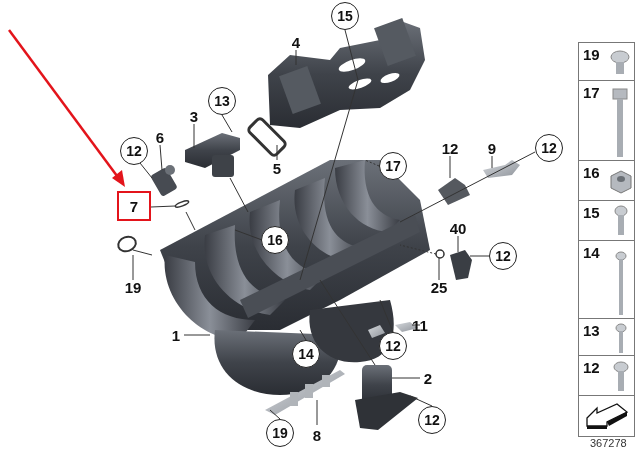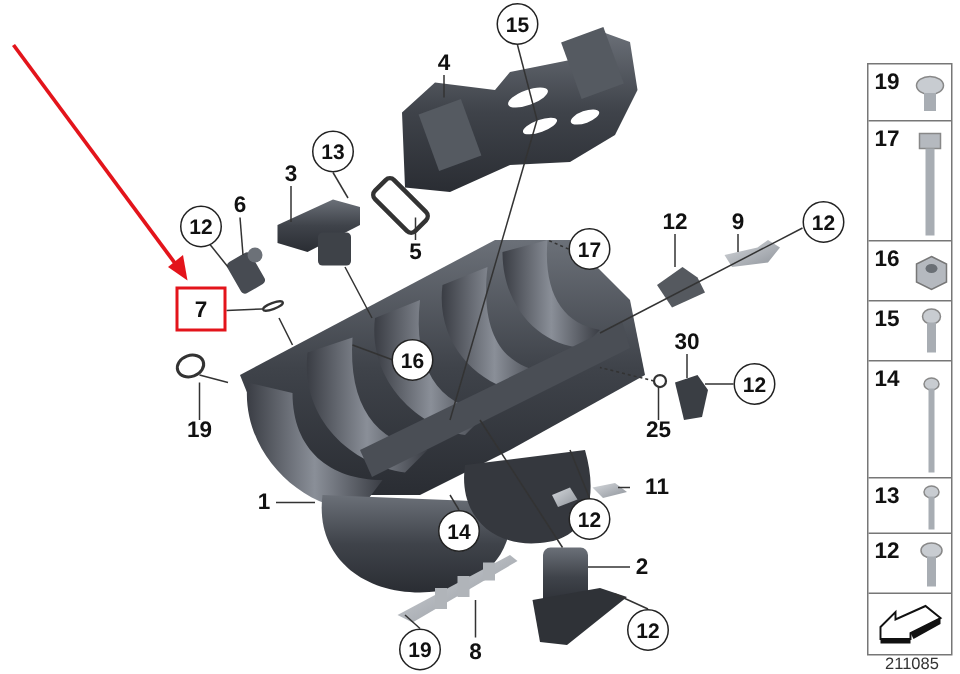--- a/index.html
+++ b/index.html
@@ -137,23 +137,23 @@
 
   <div class="label" style="left:176px;top:335px">1</div>
   <div class="label" style="left:428px;top:378px">2</div>
   <div class="label" style="left:194px;top:116px">3</div>
   <div class="label" style="left:296px;top:42px">4</div>
   <div class="label" style="left:277px;top:168px">5</div>
   <div class="label" style="left:160px;top:137px">6</div>
   <div class="label" style="left:317px;top:435px">8</div>
   <div class="label" style="left:492px;top:148px">9</div>
   <div class="label" style="left:450px;top:148px">12</div>
-  <div class="label" style="left:438px;top:325px">11</div>
+  <div class="label" style="left:420px;top:325px">11</div>
   <div class="label" style="left:133px;top:287px">19</div>
-  <div class="label" style="left:458px;top:228px">30</div>
+  <div class="label" style="left:458px;top:228px">40</div>
   <div class="label" style="left:439px;top:287px">25</div>
 
   <div class="circ" style="left:345px;top:16px">15</div>
   <div class="circ" style="left:222px;top:101px">13</div>
   <div class="circ" style="left:134px;top:151px">12</div>
   <div class="circ" style="left:393px;top:166px">17</div>
   <div class="circ" style="left:549px;top:148px">12</div>
   <div class="circ" style="left:275px;top:240px">16</div>
   <div class="circ" style="left:503px;top:256px">12</div>
   <div class="circ" style="left:306px;top:354px">14</div>
@@ -215,14 +215,14 @@
     </div>
     <div class="legend-cell" style="height:40px">
       <svg class="legend-icon" style="left:4px;top:4px" width="48" height="32">
         <polygon points="4,18 14,8 14,13 34,4 44,12 24,22 24,26 4,26" fill="#fff" stroke="#111" stroke-width="1.3"></polygon>
         <rect x="4" y="26" width="20" height="3" fill="#111"></rect>
         <polygon points="24,22 44,12 44,16 26,26" fill="#111"></polygon>
       </svg>
     </div>
   </div>
 
-  <div class="diagram-id">211085</div>
+  <div class="diagram-id">367278</div>
 </div>
 
 </body></html>

